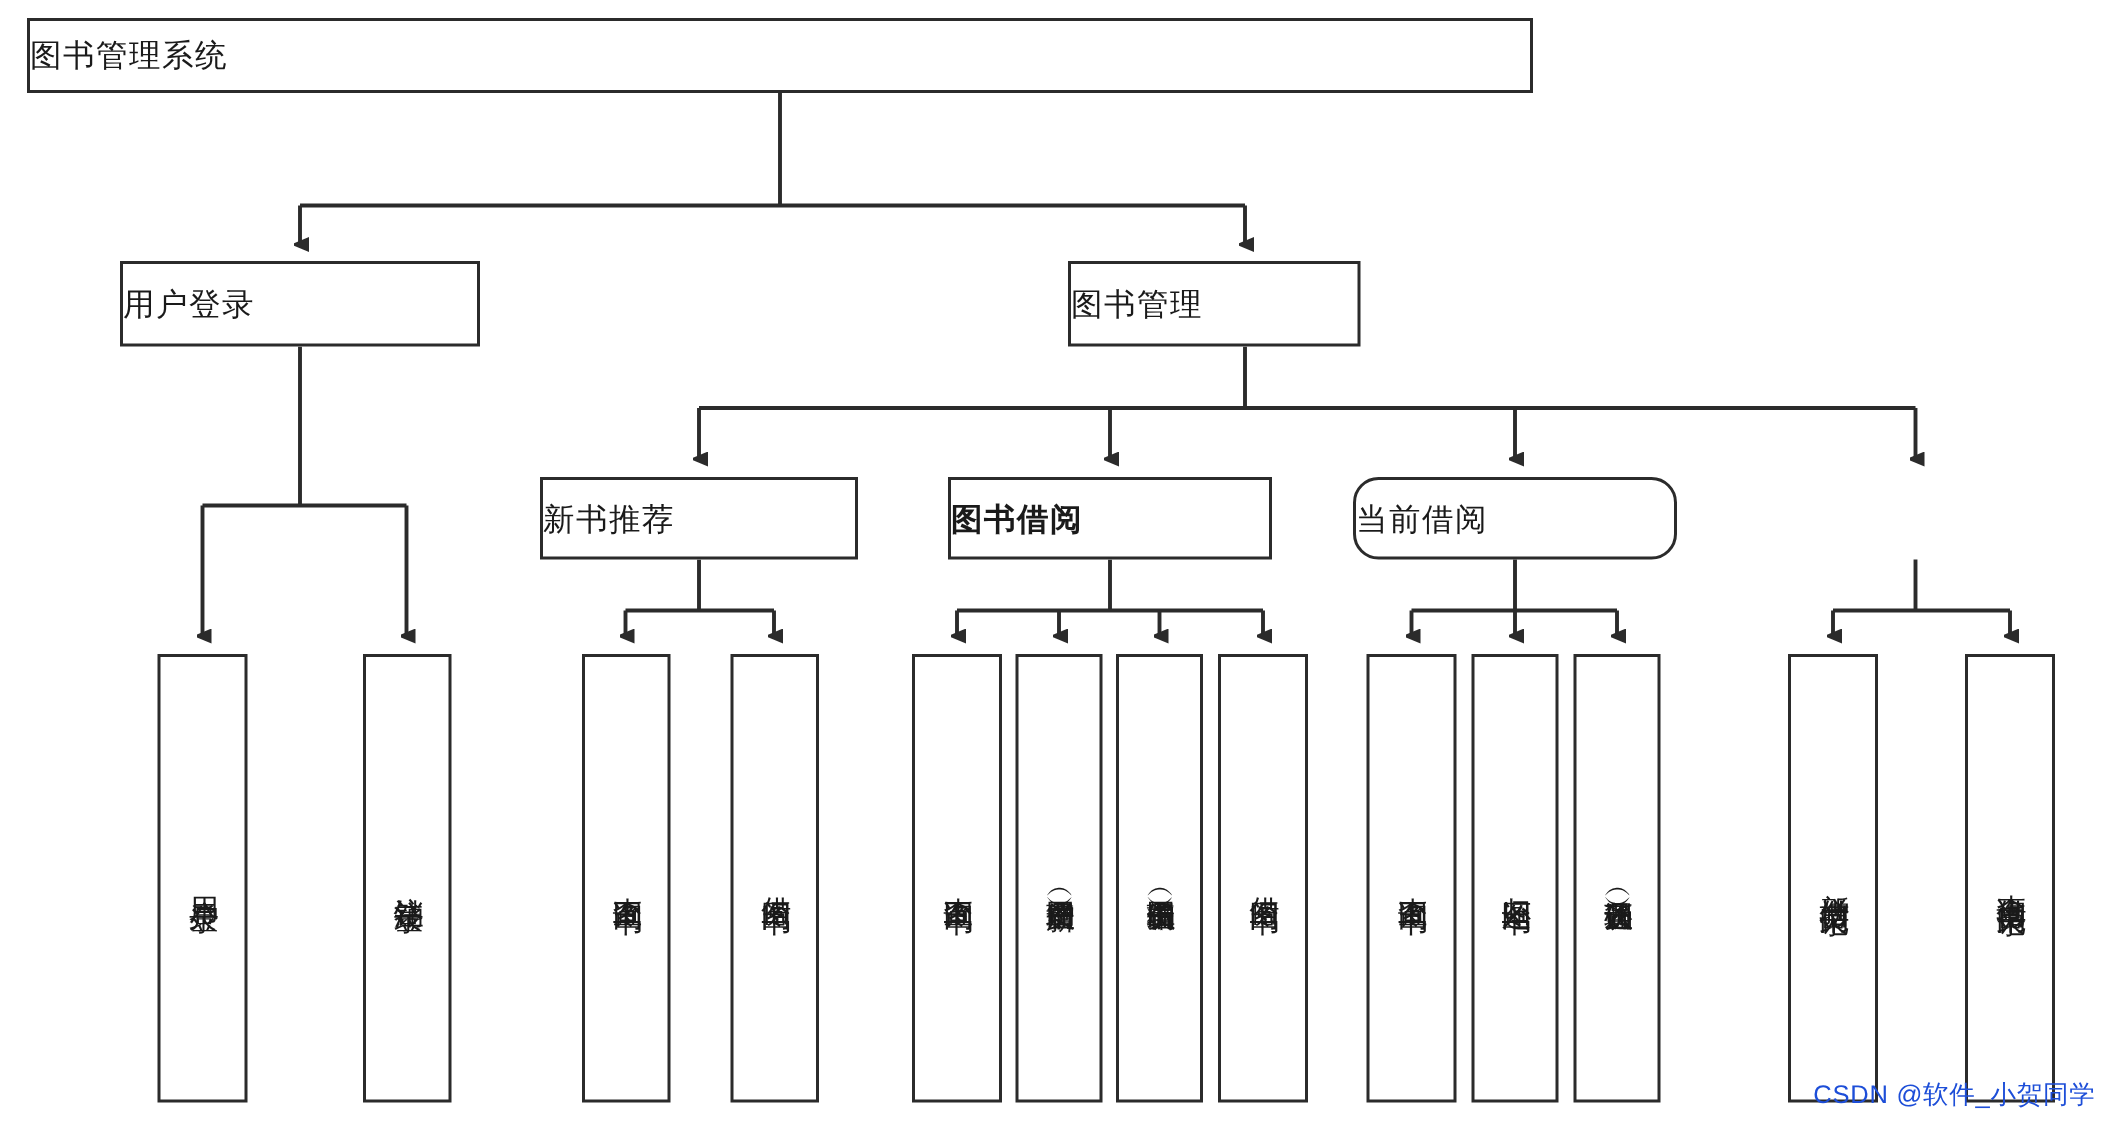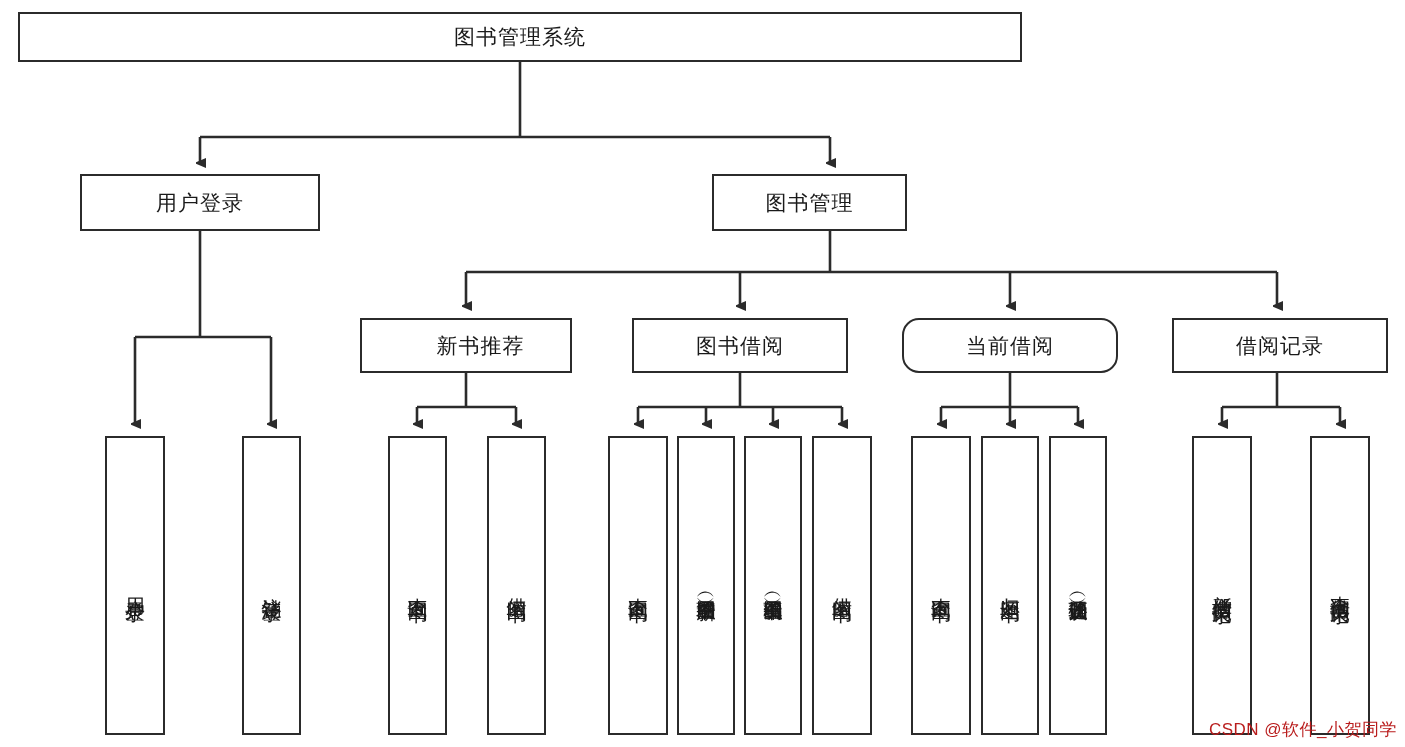--- a/index.html
+++ b/index.html
@@ -24,21 +24,20 @@
     width: 1405px;
     height: 747px;
   }
   .node {
     position: absolute;
     box-sizing: border-box;
     border: 2px solid #2b2b2b;
     background: #ffffff;
     display: flex;
     align-items: center;
-    justify-content: center;
     color: #1a1a1a;
   }
   .node.horiz {
     font-size: 21px;
     letter-spacing: 1px;
   }
   .node.vert {
     writing-mode: vertical-rl;
     text-orientation: upright;
     font-size: 20px;
@@ -53,21 +52,21 @@
   .node.vert span {
     writing-mode: vertical-rl;
     text-orientation: upright;
     display: block;
   }
   #watermark {
     position: absolute;
     right: 8px;
     bottom: 6px;
     font-size: 17px;
-    color: #b91c1c;
+    color: #1d4ed8;
     letter-spacing: 0.5px;
     pointer-events: none;
     white-space: nowrap;
   }
 </style>
 </head>
 <body>
 
 <div id="canvas">
 
@@ -125,31 +124,28 @@
     <span>图书管理系统</span>
   </div>
 
   <div class="node horiz" style="left:80px; top:174px; width:240px; height:57px;">
     <span>用户登录</span>
   </div>
   <div class="node horiz" style="left:712px; top:174px; width:195px; height:57px;">
     <span>图书管理</span>
   </div>
 
-  <div class="node horiz" style="left:360px; top:318px; width:212px; height:55px;padding-left:29px;">
+  <div class="node horiz" style="left:360px; top:318px; width:212px; height:55px;">
     <span>新书推荐</span>
   </div>
-  <div class="node horiz" style="left:632px; top:318px; width:216px; height:55px;">
+  <div class="node horiz" style="left:632px; top:318px; width:216px; height:55px;font-weight:bold;">
     <span>图书借阅</span>
   </div>
   <div class="node horiz" style="left:902px; top:318px; width:216px; height:55px;border-radius:17px;">
     <span>当前借阅</span>
-  </div>
-  <div class="node horiz" style="left:1172px; top:318px; width:216px; height:55px;">
-    <span>借阅记录</span>
   </div>
 
   <div class="node vert" style="left:105px; top:436px; width:60px; height:299px;">
     <span>用户登录</span>
   </div>
   <div class="node vert" style="left:242px; top:436px; width:59px; height:299px;">
     <span>注销登录</span>
   </div>
 
   <div class="node vert" style="left:388px; top:436px; width:59px; height:299px;">

